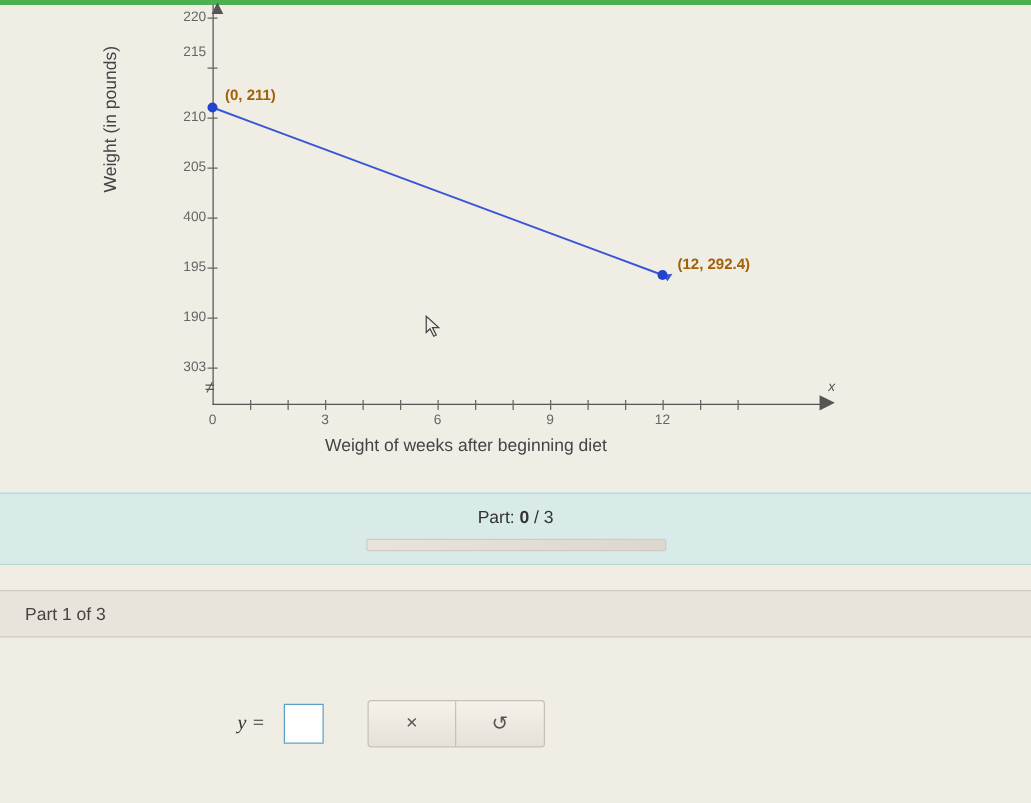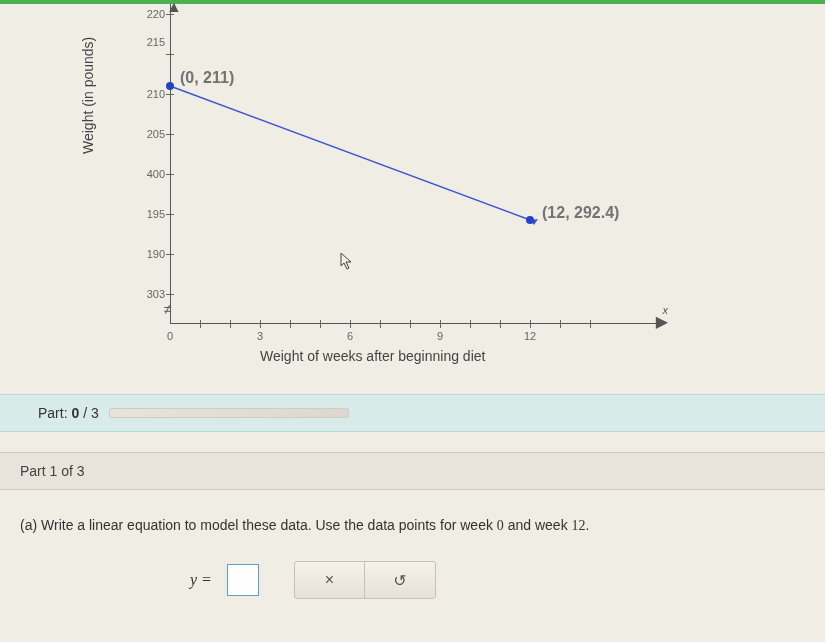--- a/index.html
+++ b/index.html
@@ -102,41 +102,42 @@
     .data-point {
       position: absolute;
       width: 8px;
       height: 8px;
       background: #2244cc;
       border-radius: 50%;
       transform: translate(-50%, -50%);
     }
     .point-label {
       position: absolute;
-      font-size: 16px;
-      color: #737373;
+      font-size: 12px;
+      color: #a16207;
       font-weight: bold;
       white-space: nowrap;
       text-align: center;
     }
     .axis-var {
       position: absolute;
       font-size: 11px;
       font-style: italic;
       color: #555;
     }
     .progress-section {
       margin-top: 30px;
       background: #d8ebe9;
       border-top: 1px solid #b8d8d5;
       border-bottom: 1px solid #b8d8d5;
-      padding: 10px 38px;
+      padding: 10px 20px;
       display: flex;
       align-items: center;
       gap: 10px;
+      flex-direction: column;
     }
     .progress-label {
       font-size: 14px;
       color: #333;
     }
     .progress-track {
       width: 240px;
       height: 10px;
       background: linear-gradient(to right, #e8e4db, #dcd8cf);
       border-radius: 2px;
@@ -293,27 +294,20 @@
   <span class="progress-label">
     <span>Part:</span>
     <b>0</b> / <span>3</span>
   </span>
   <div class="progress-track"></div>
 </div>
 
 <div class="part-header">Part 1 of 3</div>
 
 <div class="question-area">
-  <div class="question-text">
-    <span>(a)</span>
-    <span>Write a linear equation to model these data. Use the data points for week</span>
-    <span class="num">0</span>
-    <span>and week</span>
-    <span class="num">12</span><span>.</span>
-  </div>
 
   <div class="answer-row">
     <span class="eq-label">y =</span>
     <input class="answer-input" type="text" value="" style="">
     <div class="button-group">
       <button class="util-btn">
         <span>×</span>
       </button>
       <button class="util-btn">
         <span>↺</span>

